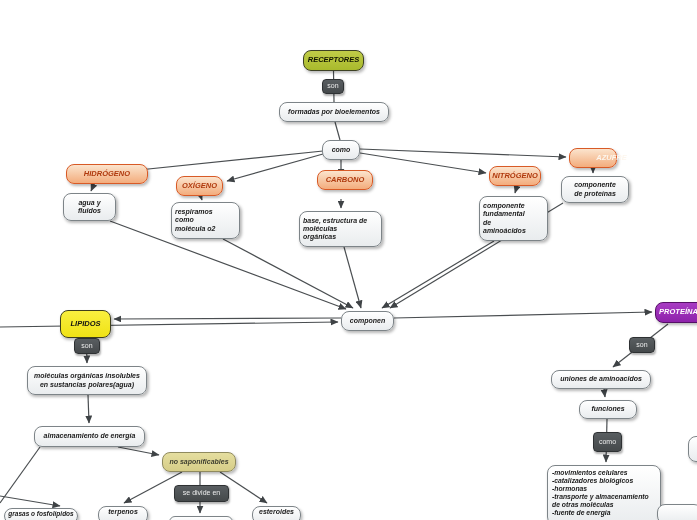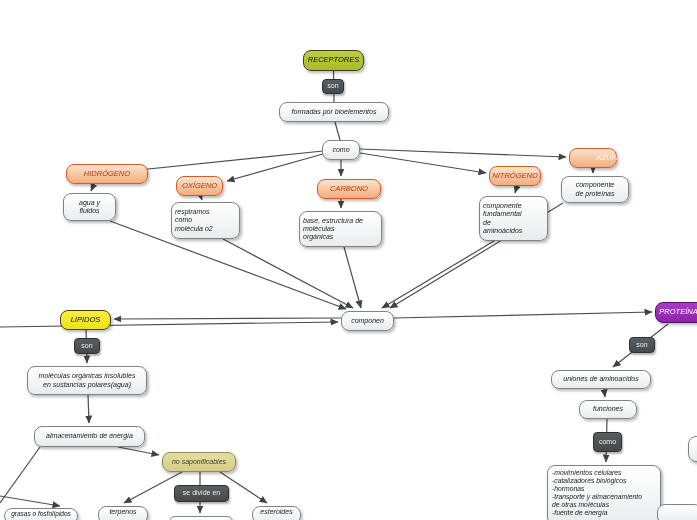--- a/index.html
+++ b/index.html
@@ -4,21 +4,21 @@
 <style>
   html,body{margin:0;padding:0;background:#fff;}
   #stage{
     position:relative;width:697px;height:520px;overflow:hidden;background:#fff;
     font-family:"Liberation Sans", sans-serif;
   }
   svg.wires{position:absolute;left:0;top:0;z-index:1;}
   .node{
     position:absolute;z-index:2;box-sizing:border-box;
     display:flex;align-items:center;justify-content:center;
-    text-align:center;font-weight:normal;font-style:italic;
+    text-align:center;font-weight:bold;font-style:italic;
     font-size:7px;line-height:1.18;color:#1a1a1a;
     border:1px solid #7d8488;border-radius:8px;
     background:linear-gradient(#ffffff,#e9ecee);
     box-shadow:1.5px 2px 3px rgba(0,0,0,.28);
     white-space:pre-line;padding:1px 3px;
   }
   .dark{
     background:linear-gradient(#595e61,var(--link_dark));
     border:1px solid #2e3133;border-radius:4px;
     color:#ececec;font-style:normal;font-weight:normal;
@@ -106,42 +106,42 @@
     </g>
   </svg>
 
   <div class="node receptores" style="left:303px;top:50px;width:61px;height:21px;">RECEPTORES</div>
   <div class="node dark" style="left:322px;top:79px;width:22px;height:15px;">son</div>
   <div class="node" style="left:279px;top:102px;width:110px;height:20px;">formadas por bioelementos</div>
   <div class="node" style="left:322px;top:140px;width:38px;height:20px;">como</div>
 
   <div class="node element" style="left:66px;top:164px;width:82px;height:20px;">HIDRÓGENO</div>
   <div class="node element" style="left:176px;top:176px;width:47px;height:20px;">OXÍGENO</div>
-  <div class="node element" style="left:317px;top:179px;width:64px;height:20px;">CARBONO</div>
+  <div class="node element" style="left:317px;top:170px;width:56px;height:20px;">CARBONO</div>
   <div class="node element" style="left:489px;top:166px;width:52px;height:20px;">NITRÓGENO</div>
   <div class="node element white-text" style="left:569px;top:148px;width:48px;height:20px;">AZUFRE</div>
 
   <div class="node" style="left:63px;top:193px;width:53px;height:28px;">agua y
 fluidos</div>
   <div class="node" style="left:171px;top:202px;width:69px;height:37px;text-align:left;justify-content:flex-start;">respiramos
 como
 molécula o2</div>
   <div class="node" style="left:299px;top:211px;width:83px;height:36px;text-align:left;justify-content:flex-start;">base, estructura de
 moléculas
 orgánicas</div>
   <div class="node" style="left:479px;top:196px;width:69px;height:45px;text-align:left;justify-content:flex-start;">componente
 fundamental
 de
 aminoácidos</div>
   <div class="node" style="left:561px;top:176px;width:68px;height:27px;">componente
 de proteínas</div>
 
   <div class="node" style="left:341px;top:311px;width:53px;height:20px;">componen</div>
 
-  <div class="node lipidos" style="left:60px;top:310px;width:51px;height:20px;">LIPIDOS</div>
+  <div class="node lipidos" style="left:60px;top:310px;width:51px;height:28px;">LIPIDOS</div>
   <div class="node dark" style="left:74px;top:338px;width:26px;height:16px;">son</div>
   <div class="node" style="left:27px;top:366px;width:120px;height:29px;">moléculas orgánicas insolubles
 en sustancias polares(agua)</div>
   <div class="node" style="left:34px;top:426px;width:111px;height:21px;">almacenamiento de energía</div>
   <div class="node tan" style="left:162px;top:452px;width:74px;height:20px;">no saponificables</div>
   <div class="node dark" style="left:174px;top:485px;width:55px;height:17px;">se divide en</div>
 
   <div class="node clip-top" style="left:4px;top:508px;width:74px;height:16px;font-size:6.5px;">grasas o fosfolípidos</div>
   <div class="node clip-top" style="left:98px;top:506px;width:50px;height:18px;">terpenos</div>
   <div class="node" style="left:169px;top:516px;width:64px;height:12px;"></div>

